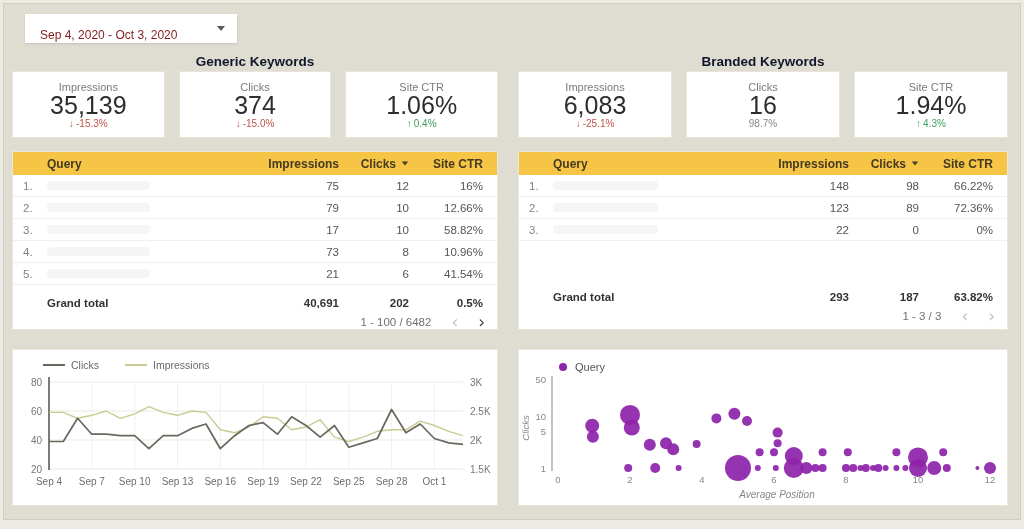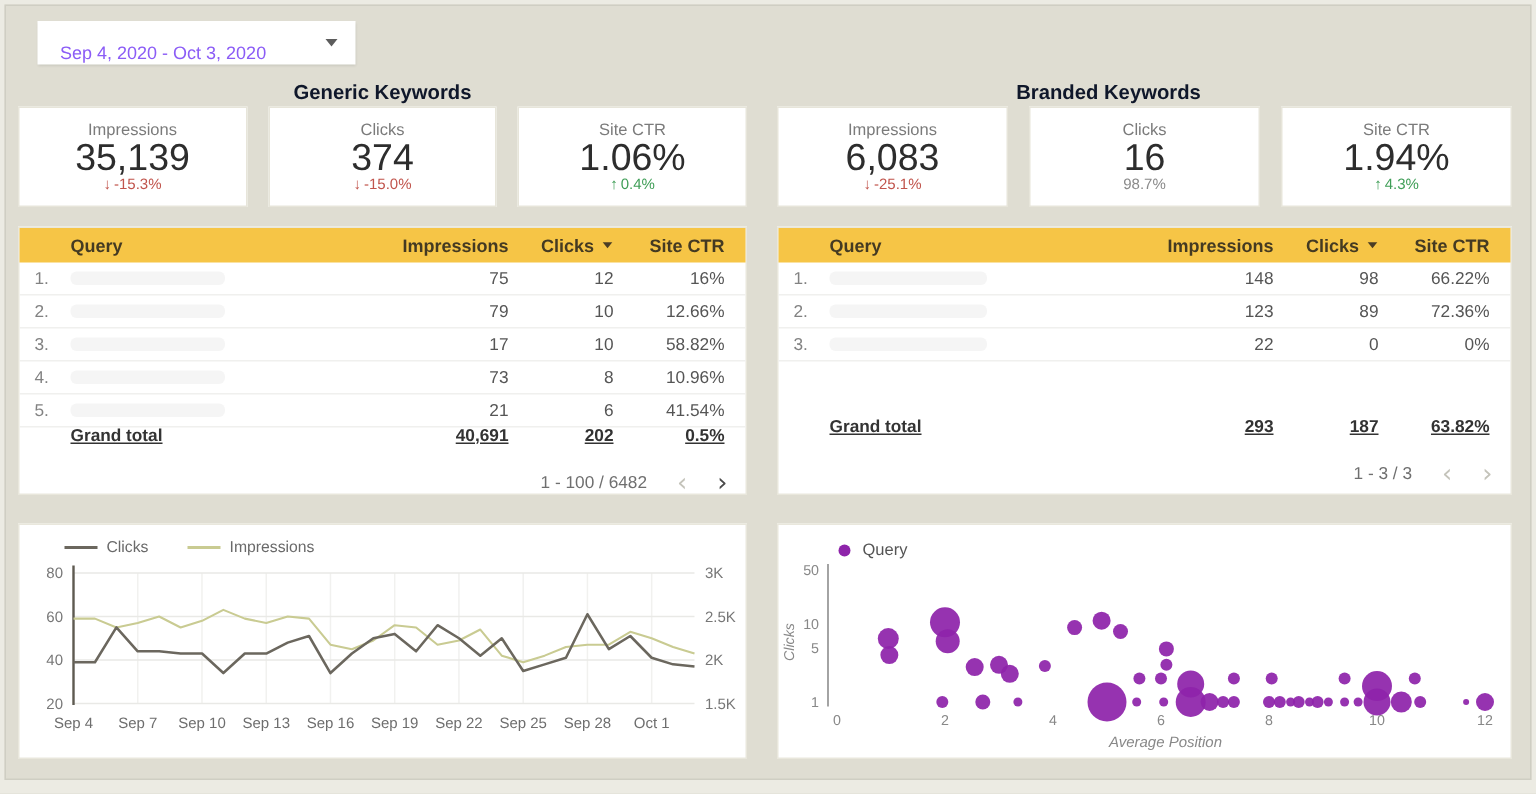--- a/index.html
+++ b/index.html
@@ -6,29 +6,29 @@
   html,body { width:1024px; height:529px; overflow:hidden; }
   body { position:relative; background:#ecebe3; font-family:"Liberation Sans", sans-serif; }
   .board { position:absolute; left:3px; top:3px; width:1018px; height:517px;
            background:#dfddd2; border:1px solid #cfcec3; }
   .abs { position:absolute; }
 
   
   .date-picker { left:25px; top:14px; width:212px; height:29px; background:#fff;
                  box-shadow:0 1px 2px rgba(0,0,0,.12); display:flex; align-items:center;
                  padding:0 12px 0 15px; cursor:pointer; }
-  .date-picker .dtext { font-size:12px; color:#8b5cf6; flex:1;margin-top:12px; }
+  .date-picker .dtext { font-size:12px; color:#7f1d1d; flex:1;margin-top:12px; }
   .caret-down { width:0; height:0; border-left:4px solid transparent; border-right:4px solid transparent;
                 border-top:5px solid #5c5c5c; display:inline-block; }
 
   
   .section-title { top:54px; height:16px; text-align:center; font-size:13.5px;
                    font-weight:bold; color:#0f172a; }
   #title-generic { left:12px; width:486px; }
-  #title-branded { left:494px; width:490px; }
+  #title-branded { left:518px; width:490px; }
 
   
   .cards-row { top:71px; height:67px; display:flex; gap:14px; }
   #cards-generic { left:12px; width:486px; }
   #cards-branded { left:518px; width:490px; }
   .scorecard { flex:1; background:#fff; border:1px solid #e7e5da; display:flex;
                flex-direction:column; align-items:center; justify-content:center; gap:1px; }
   .sc-label { font-size:11px; color:#7b7b7b; }
   .sc-value { font-size:25px; color:#2d2d2d; line-height:23px; }
   .sc-delta { font-size:10px; }
@@ -47,22 +47,22 @@
   .t-head { height:23px; background:#f6c546; display:flex; align-items:center;
             font-weight:bold; font-size:12px; color:#443a22; flex:0 0 auto; }
   .t-row { height:22px; display:flex; align-items:center; border-bottom:1px solid #f0f0ee; flex:0 0 auto; }
   .c-rank { width:34px; padding-left:10px; color:#828282; }
   .c-query { flex:1; display:flex; align-items:center; }
   .c-imp { width:105px; text-align:right; }
   .c-clicks { width:70px; text-align:right; display:flex; justify-content:flex-end; align-items:center; }
   .c-ctr { width:88px; text-align:right; padding-right:14px; }
   .t-head .c-clicks .caret-down { border-top-color:#4a3d25; margin-left:5px; transform:scale(.8); }
   .query-blur { width:55%; height:9px; border-radius:4px; background:rgba(160,160,160,.10); }
-  .t-total { margin-top:auto; height:24px; display:flex; align-items:flex-start;
-             font-weight:bold; color:#333; flex:0 0 auto;text-decoration:underline; }
+  .t-total { margin-top:auto; height:24px; display:flex; align-items:flex-end;
+             font-weight:bold; color:#333; flex:0 0 auto; }
   .t-pagination { height:26px; display:flex; align-items:center; justify-content:flex-end;
                   gap:20px; padding-right:12px; color:#6f6f6f; font-size:11.5px; flex:0 0 auto; }
   .pg-chevron { font-size:17px; line-height:17px; cursor:pointer; font-family:"DejaVu Sans", sans-serif; }
   .pg-chevron.prev::before { content:"\2039"; }
   .pg-chevron.next::before { content:"\203A"; }
   .pg-chevron.enabled { color:#4a4a4a; }
   .pg-chevron.disabled { color:#c4c3ba; }
 
   
   .chart-card { top:349px; height:157px; background:#fff; border:1px solid #e9e7dc; }

